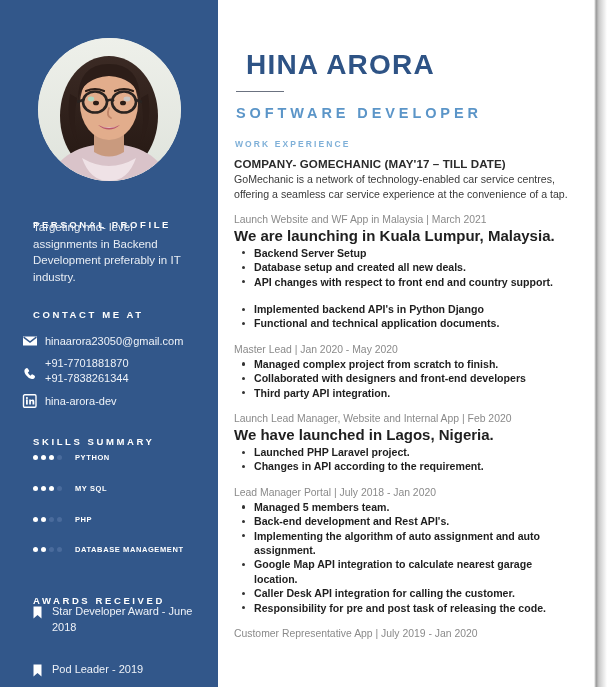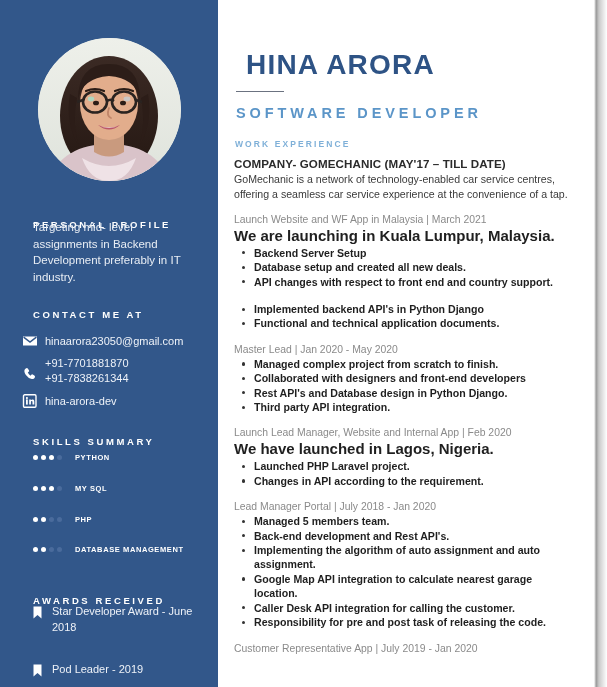--- a/index.html
+++ b/index.html
@@ -404,21 +404,20 @@
         <li>Implemented backend API's in Python Django</li>
         <li>Functional and technical application documents.</li>
       </ul>
     </div>
 
     <div class="proj">
       <div class="proj-head">Master Lead | Jan 2020 - May 2020</div>
       <ul class="bullets">
         <li>Managed complex project from scratch to finish.</li>
         <li>Collaborated with designers and front-end developers</li>
-        <li>Rest API's and Database design in Python Django.</li>
         <li>Third party API integration.</li>
       </ul>
     </div>
 
     <div class="proj">
       <div class="proj-head">Launch Lead Manager, Website and Internal App  | Feb 2020</div>
       <div class="proj-lead">We have launched in Lagos, Nigeria.</div>
       <ul class="bullets">
         <li>Launched PHP Laravel project.</li>
         <li>Changes in API according to the requirement.</li>

